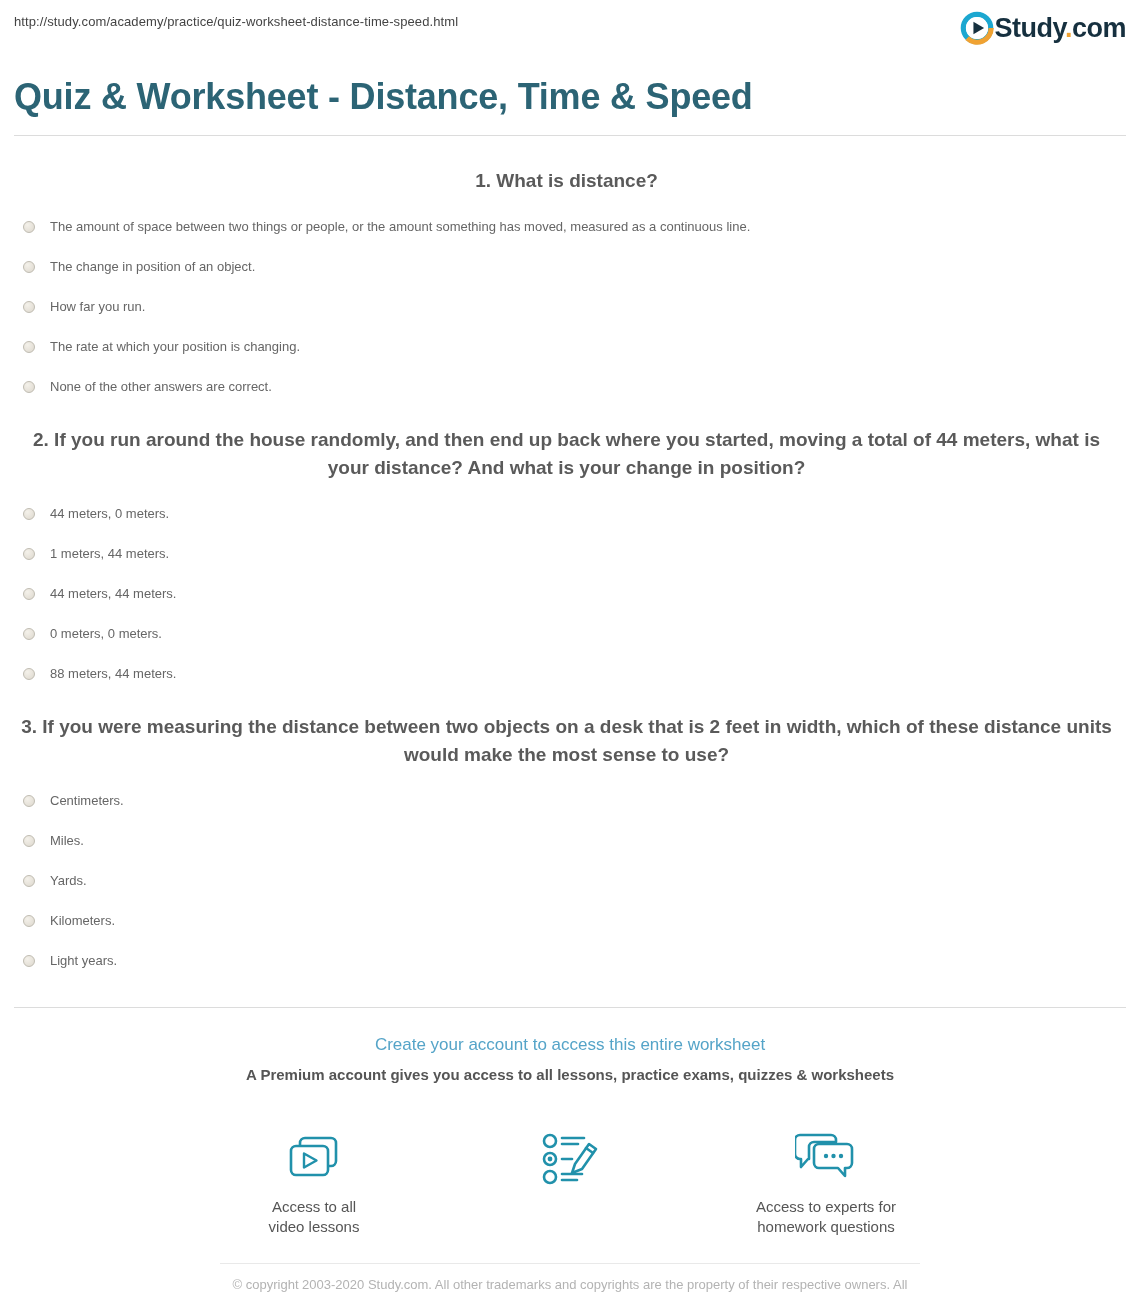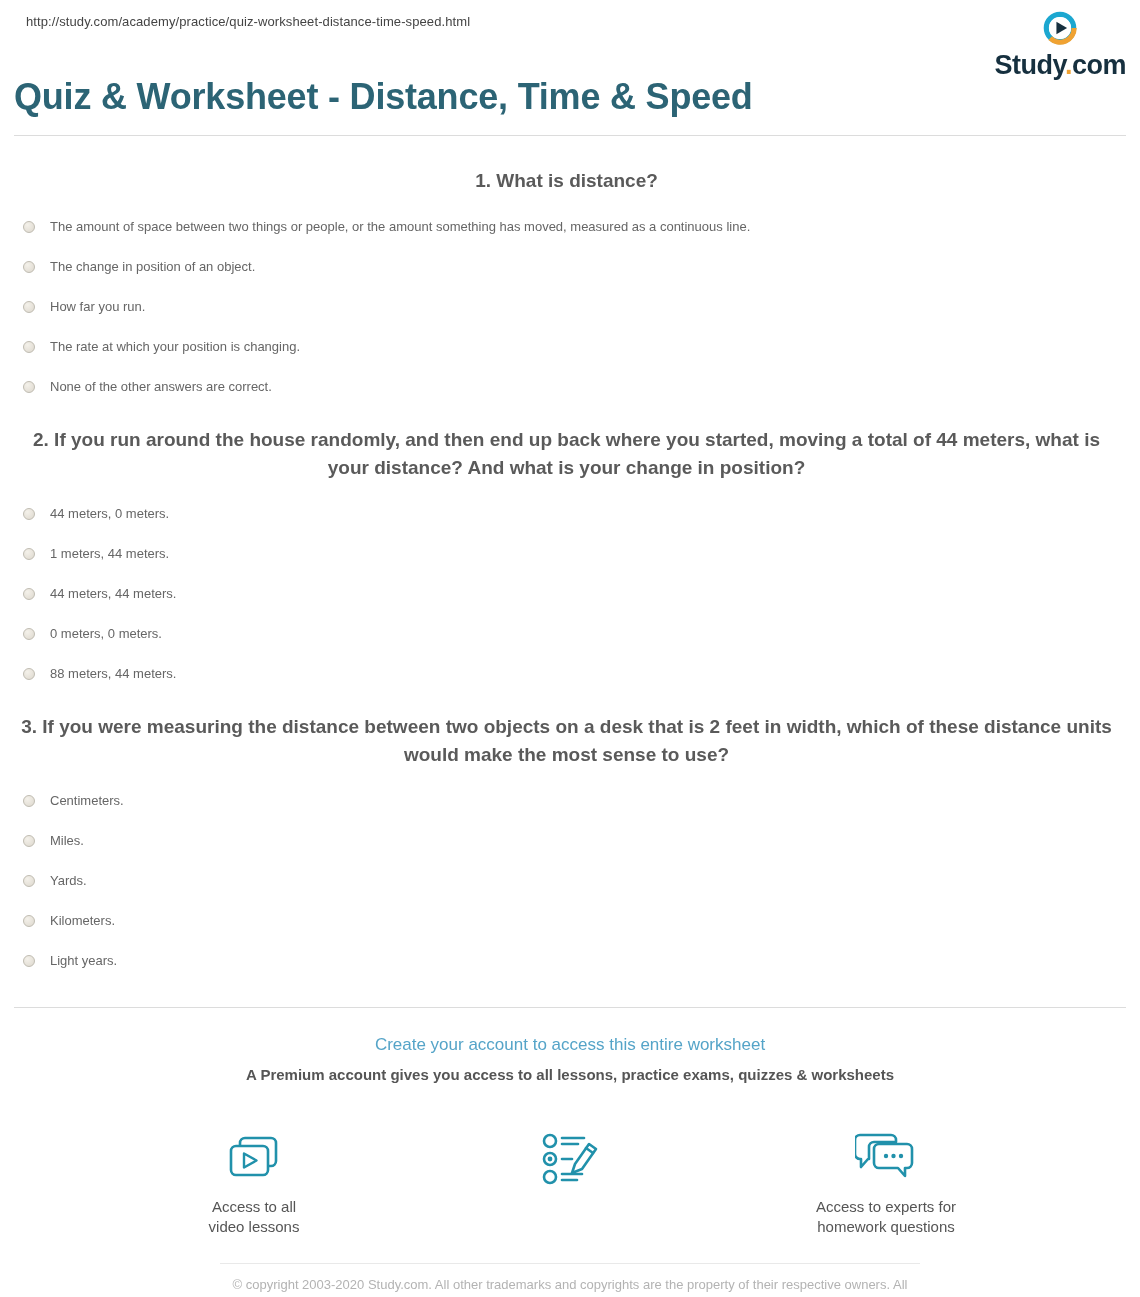--- a/index.html
+++ b/index.html
@@ -13,24 +13,23 @@
   }
   .page { padding: 0 14px; }
 
   
   .header {
     display: flex;
     justify-content: space-between;
     align-items: flex-start;
     padding-top: 11px;
     height: 50px;
-    margin-left: 12px;
   }
   .url { font-size: 13px; color: #444; padding-top: 3px; letter-spacing: 0.1px; }
-  .logo { display: flex; align-items: center; gap: 5px; cursor: pointer; flex-direction: column; }
+  .logo { display: flex; align-items: center; cursor: pointer; }
   .logo-text { font-size: 27px; font-weight: bold; color: #16303f; letter-spacing: -0.5px; }
   .logo-dot { color: #f0a232; }
 
   
   .page-title {
     margin-top: 26px;
     font-size: 36px;
     font-weight: bold;
     color: #2c6475;
     letter-spacing: -0.2px;
@@ -75,21 +74,21 @@
     margin-top: 27px;
     font-size: 17px;
     font-weight: normal;
     color: #55a4c8;
   }
   .cta-sub { margin-top: 11px; font-size: 15px; color: #555; font-weight: bold; }
   .features {
     display: flex;
     justify-content: center;
     align-items: flex-start;
-    gap: 96px;
+    gap: 36px;
     margin-top: 40px;
   }
   .feature { width: 220px; text-align: center; }
   .feature-icon { height: 62px; display: flex; align-items: flex-end; justify-content: center; }
   .feature-label {
     margin-top: 12px;
     font-size: 15px;
     color: #555;
     line-height: 20px;
     white-space: pre-line;

